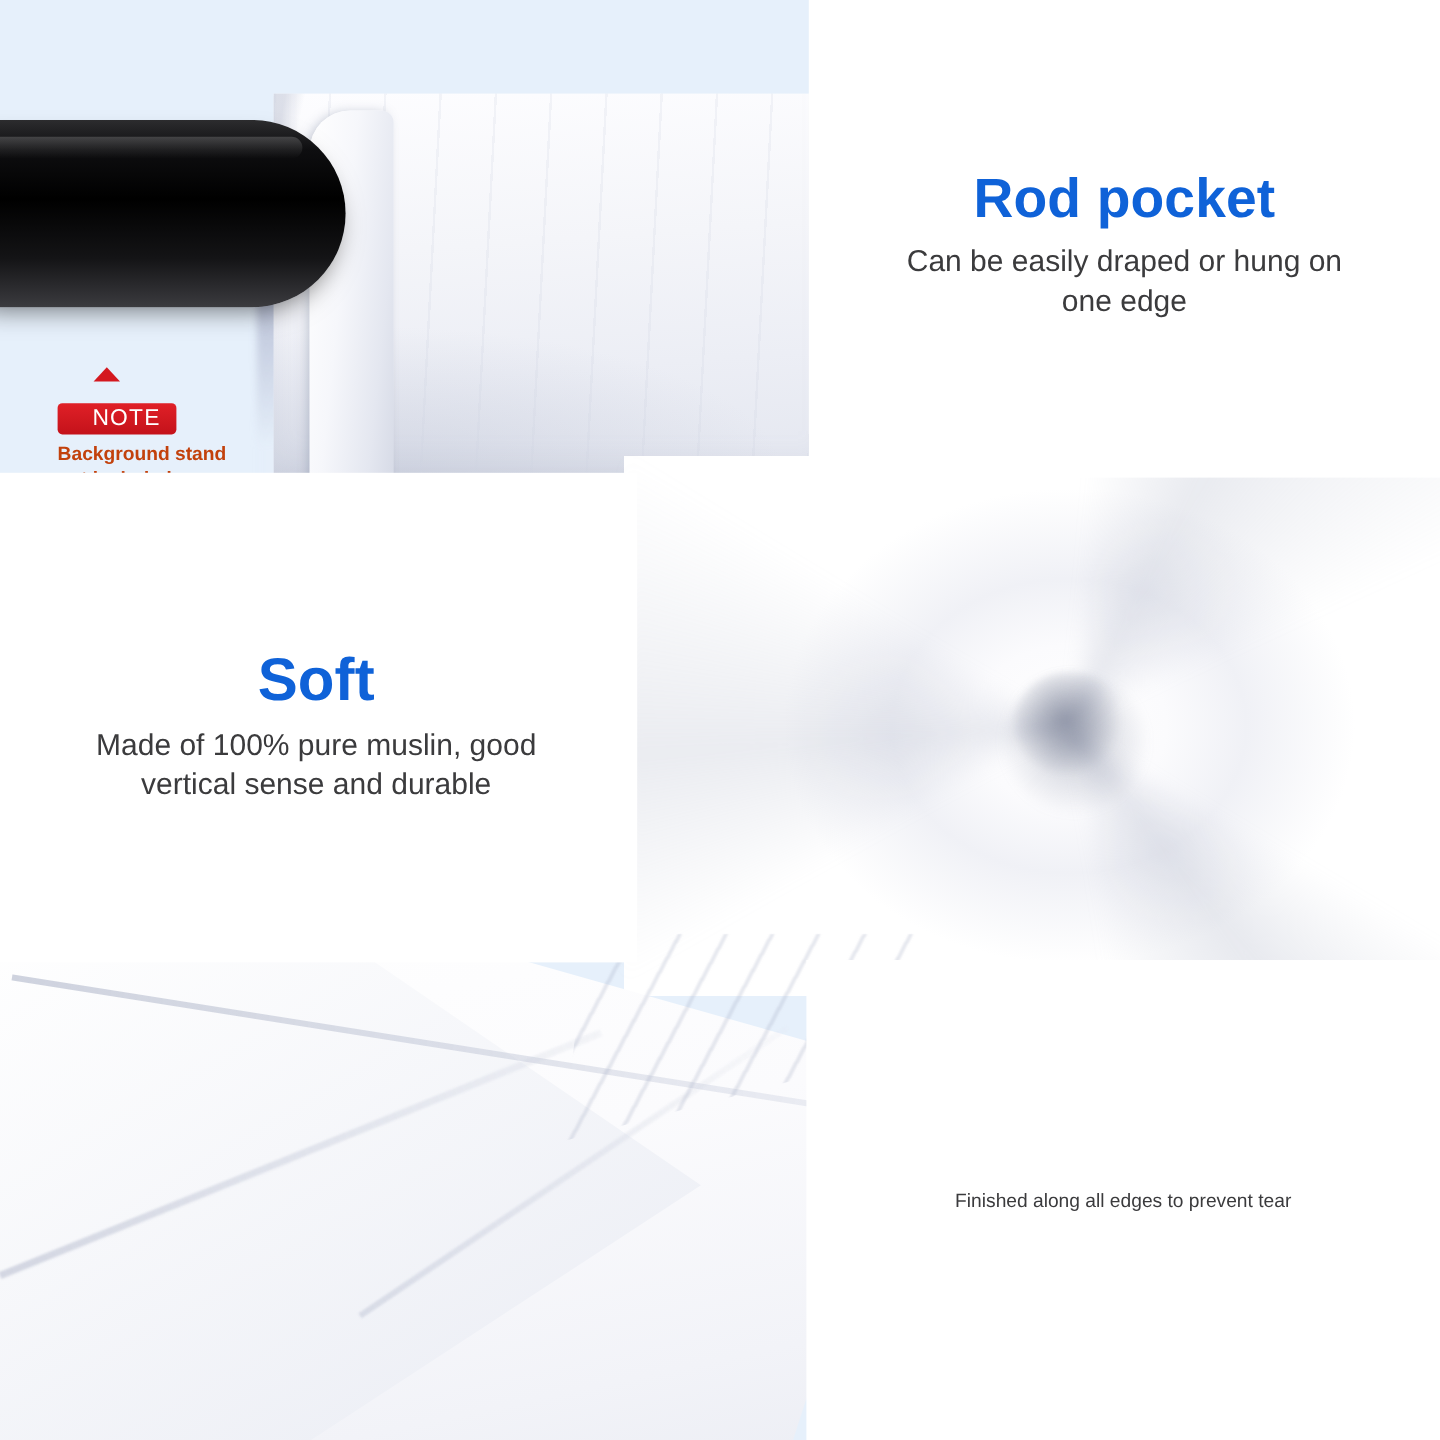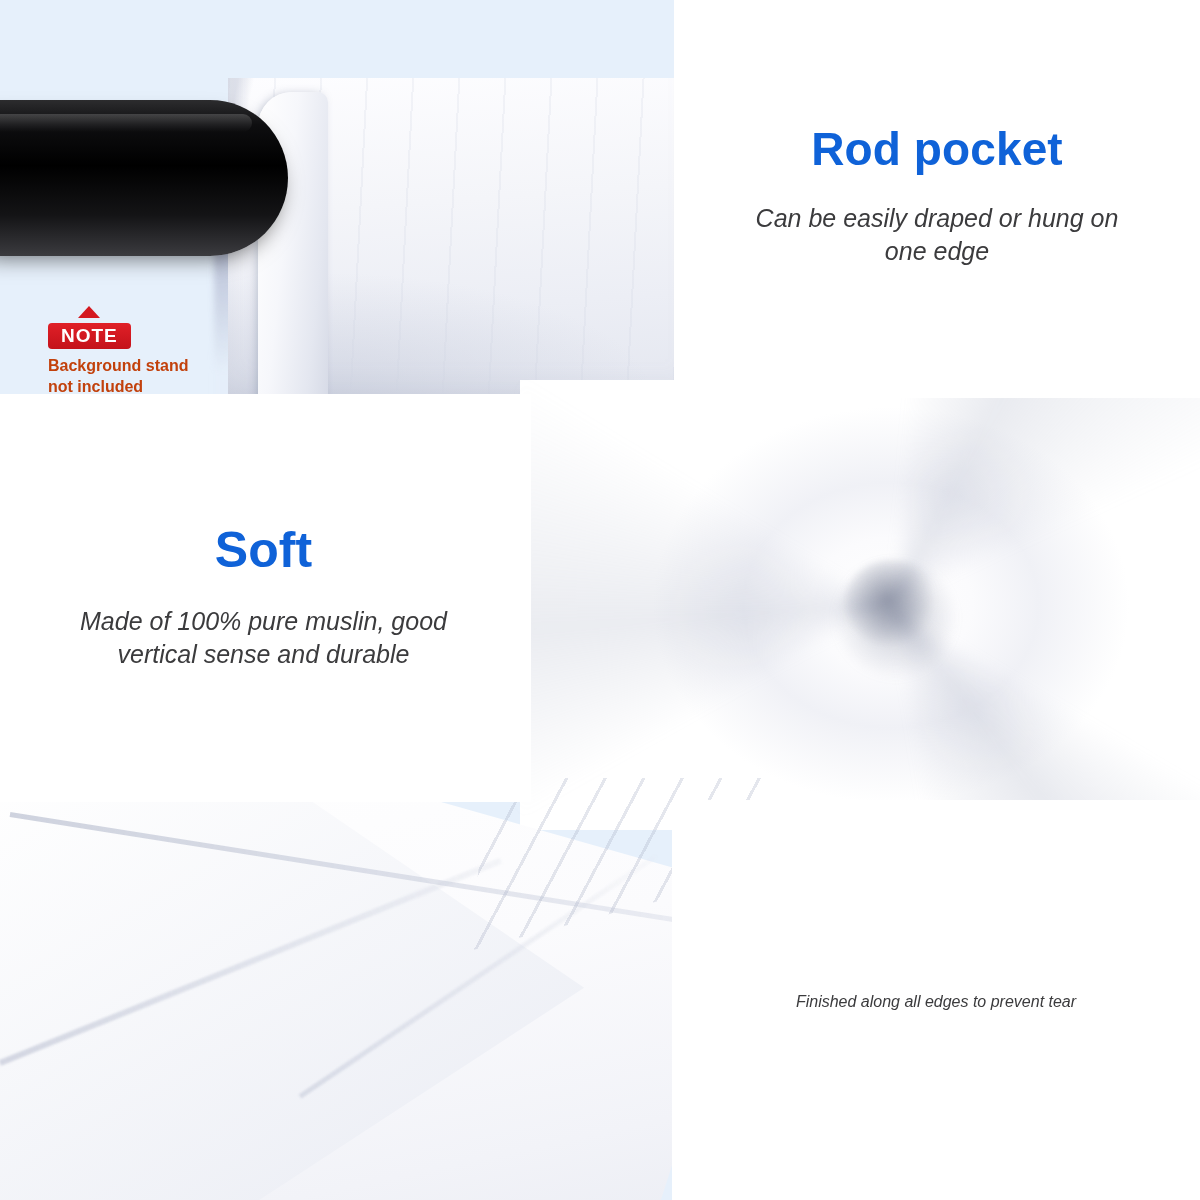--- a/index.html
+++ b/index.html
@@ -151,25 +151,24 @@
   #panel-stitched-edges  { left: 672px; top: 800px; width: 528px; height: 404px; }
 
   .panel h2 {
     margin: 16px 0 12px 0;
     color: #0f62d8;
     font-weight: 700;
     letter-spacing: .1px;
     line-height: 1.05;
   }
   .panel p {
-    margin: 16px;
+    margin: 0;
     color: #3b3b3d;
     line-height: 1.34;
     font-weight: 400;
-    font-style: italic;
   }
   #panel-rod-pocket h2      { font-size: 46px; }
   #panel-rod-pocket p       { font-size: 25px; max-width: 400px; }
   #panel-soft h2            { font-size: 50px; }
   #panel-soft p             { font-size: 25px; max-width: 430px; }
   #panel-stitched-edges h2  { font-size: 46px; }
   #panel-stitched-edges p   { font-size: 16px; max-width: 500px; }
 
   
   #note-badge {
@@ -180,27 +179,27 @@
     align-items: flex-start;
   }
   #note-triangle {
     width: 0; height: 0;
     margin-left: 30px;
     border-left: 11px solid transparent;
     border-right: 11px solid transparent;
     border-bottom: 12px solid #d4181f;
   }
   #note-pill {
-    margin-top: 5px;
-    padding: 3px 13px 4px 13px;
+    margin-top: 18px;
+    padding: 3px 13px 4px 29px;
     border-radius: 4px;
     background: linear-gradient(180deg, #e02027 0%, #c4121a 100%);
     color: #ffffff;
     font-size: 19px;
-    font-weight: 700;
+    font-weight: 400;
     letter-spacing: 1px;
     line-height: 1;
   }
   #note-text {
     margin-top: 6px;
     color: #c2410c;
     font-size: 16px;
     font-weight: 700;
     line-height: 1.32;
     text-align: left;

